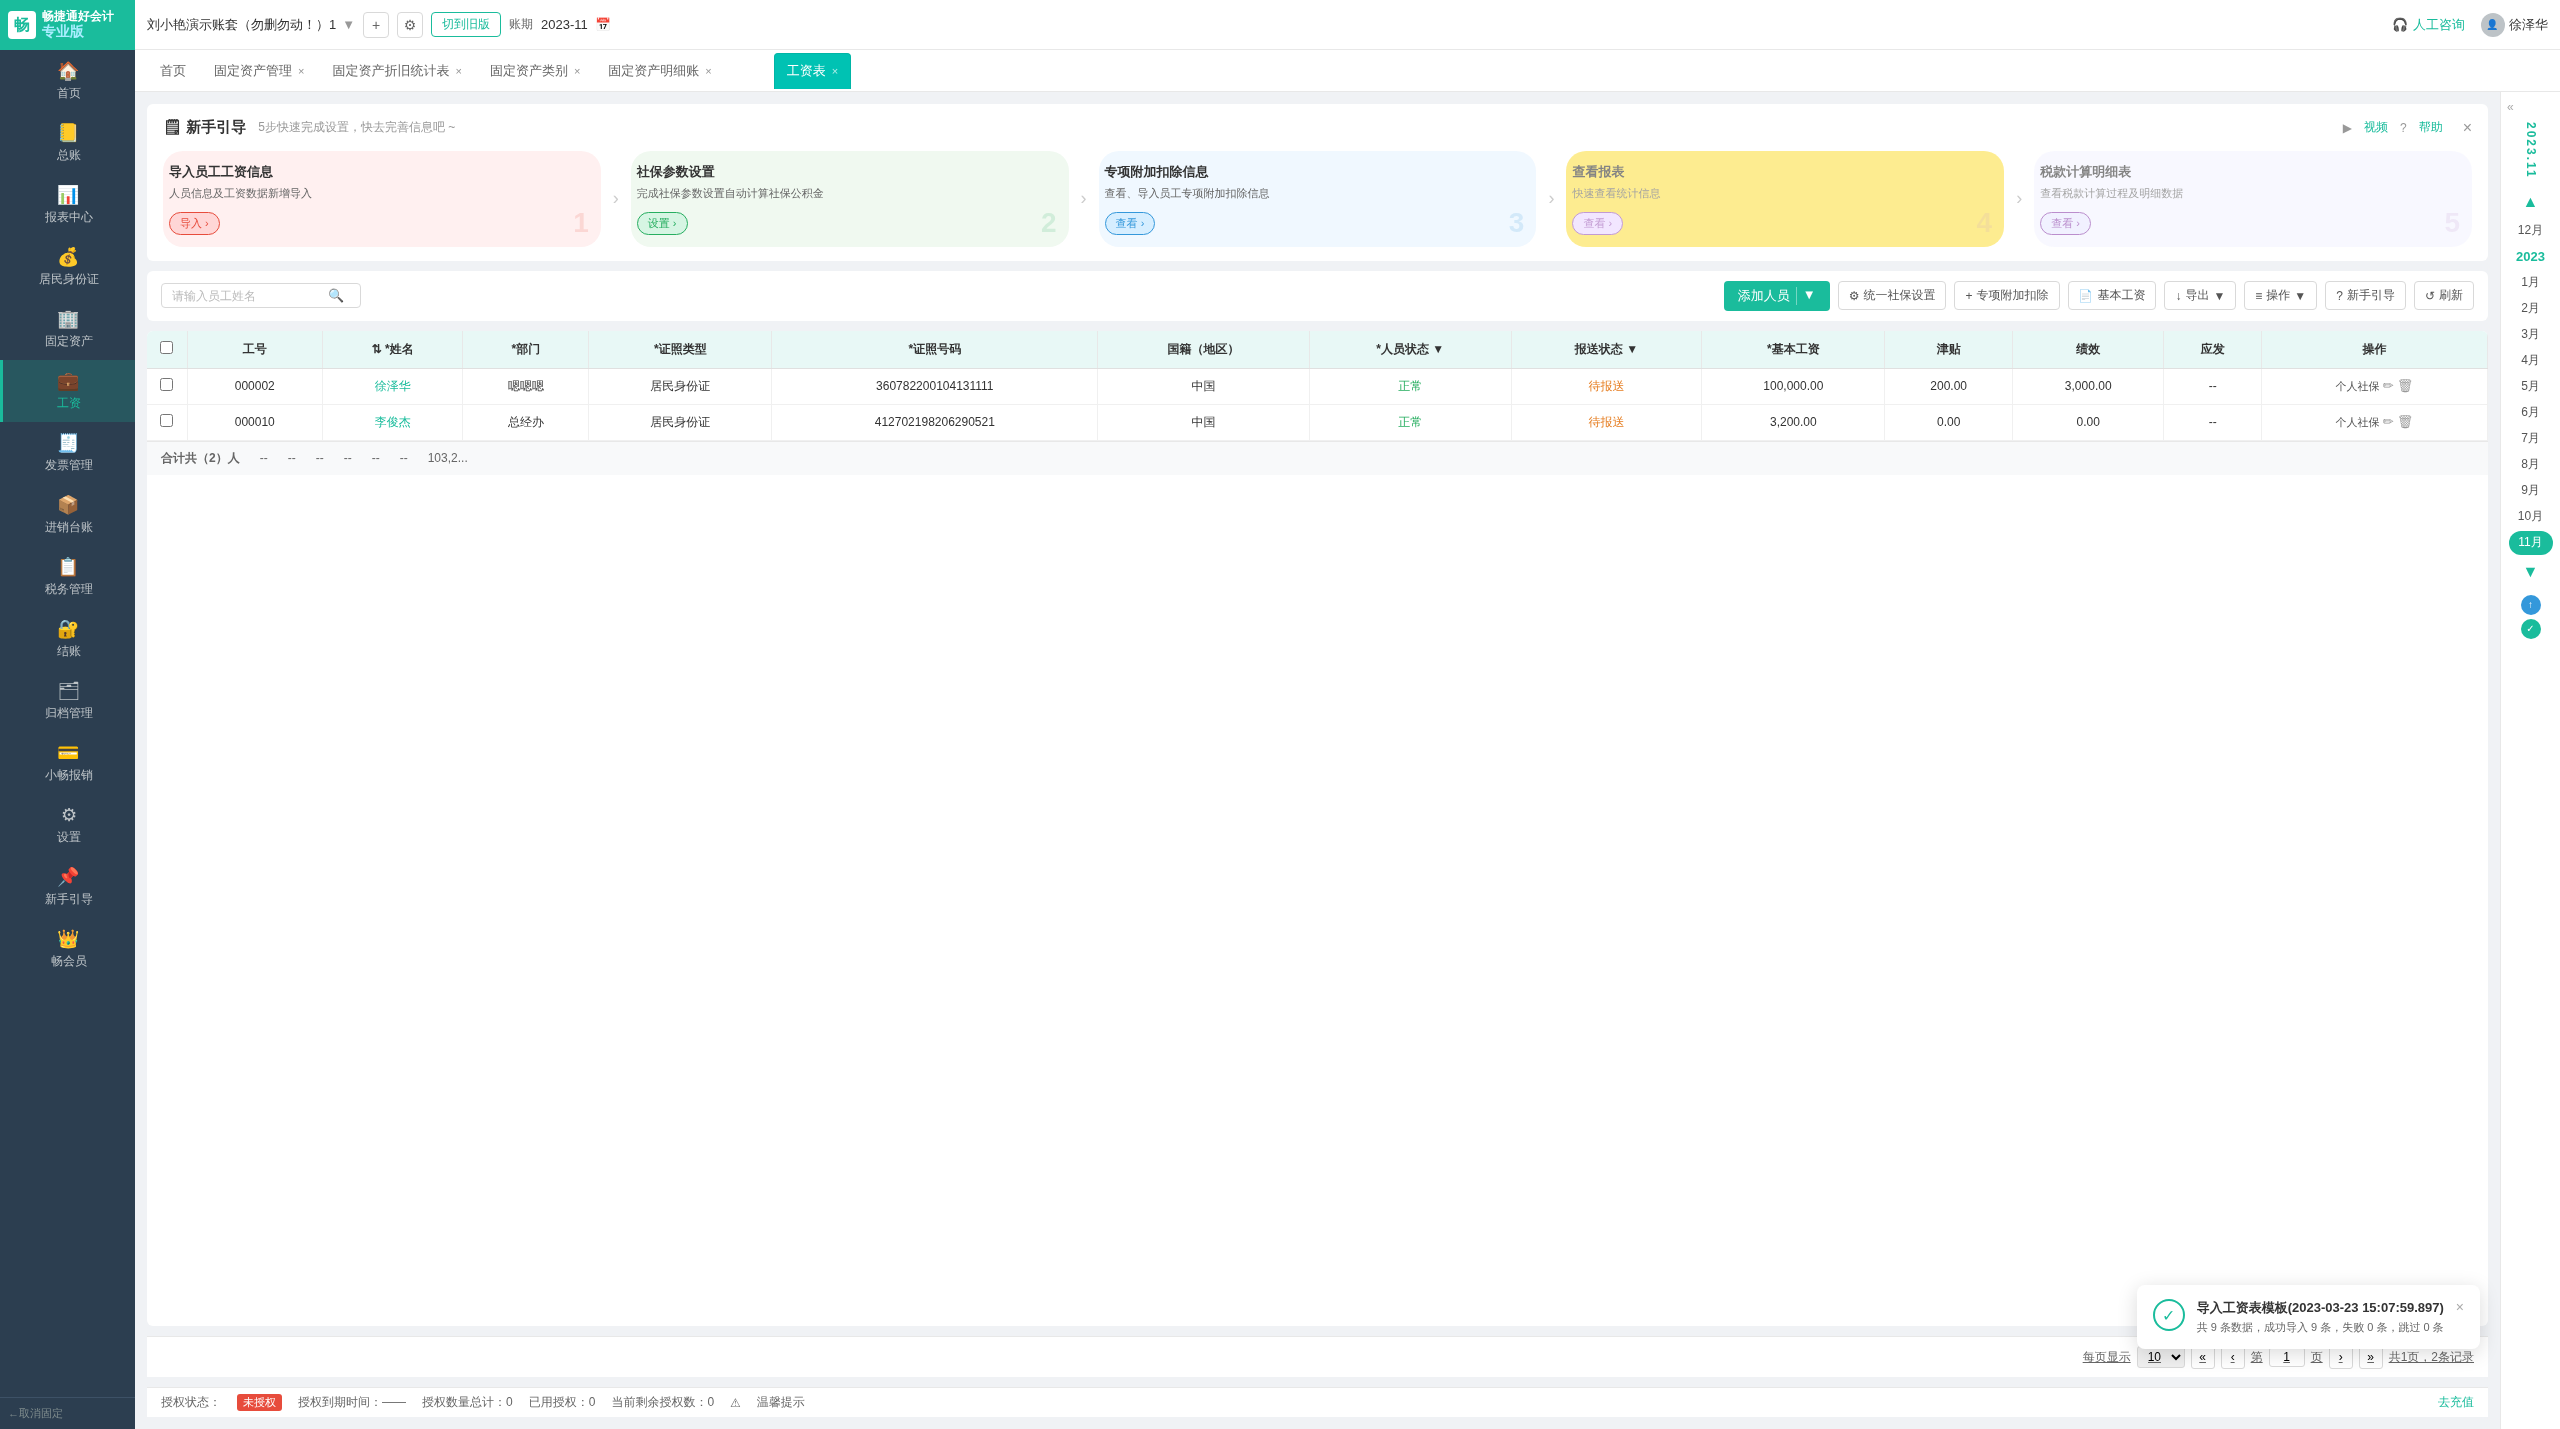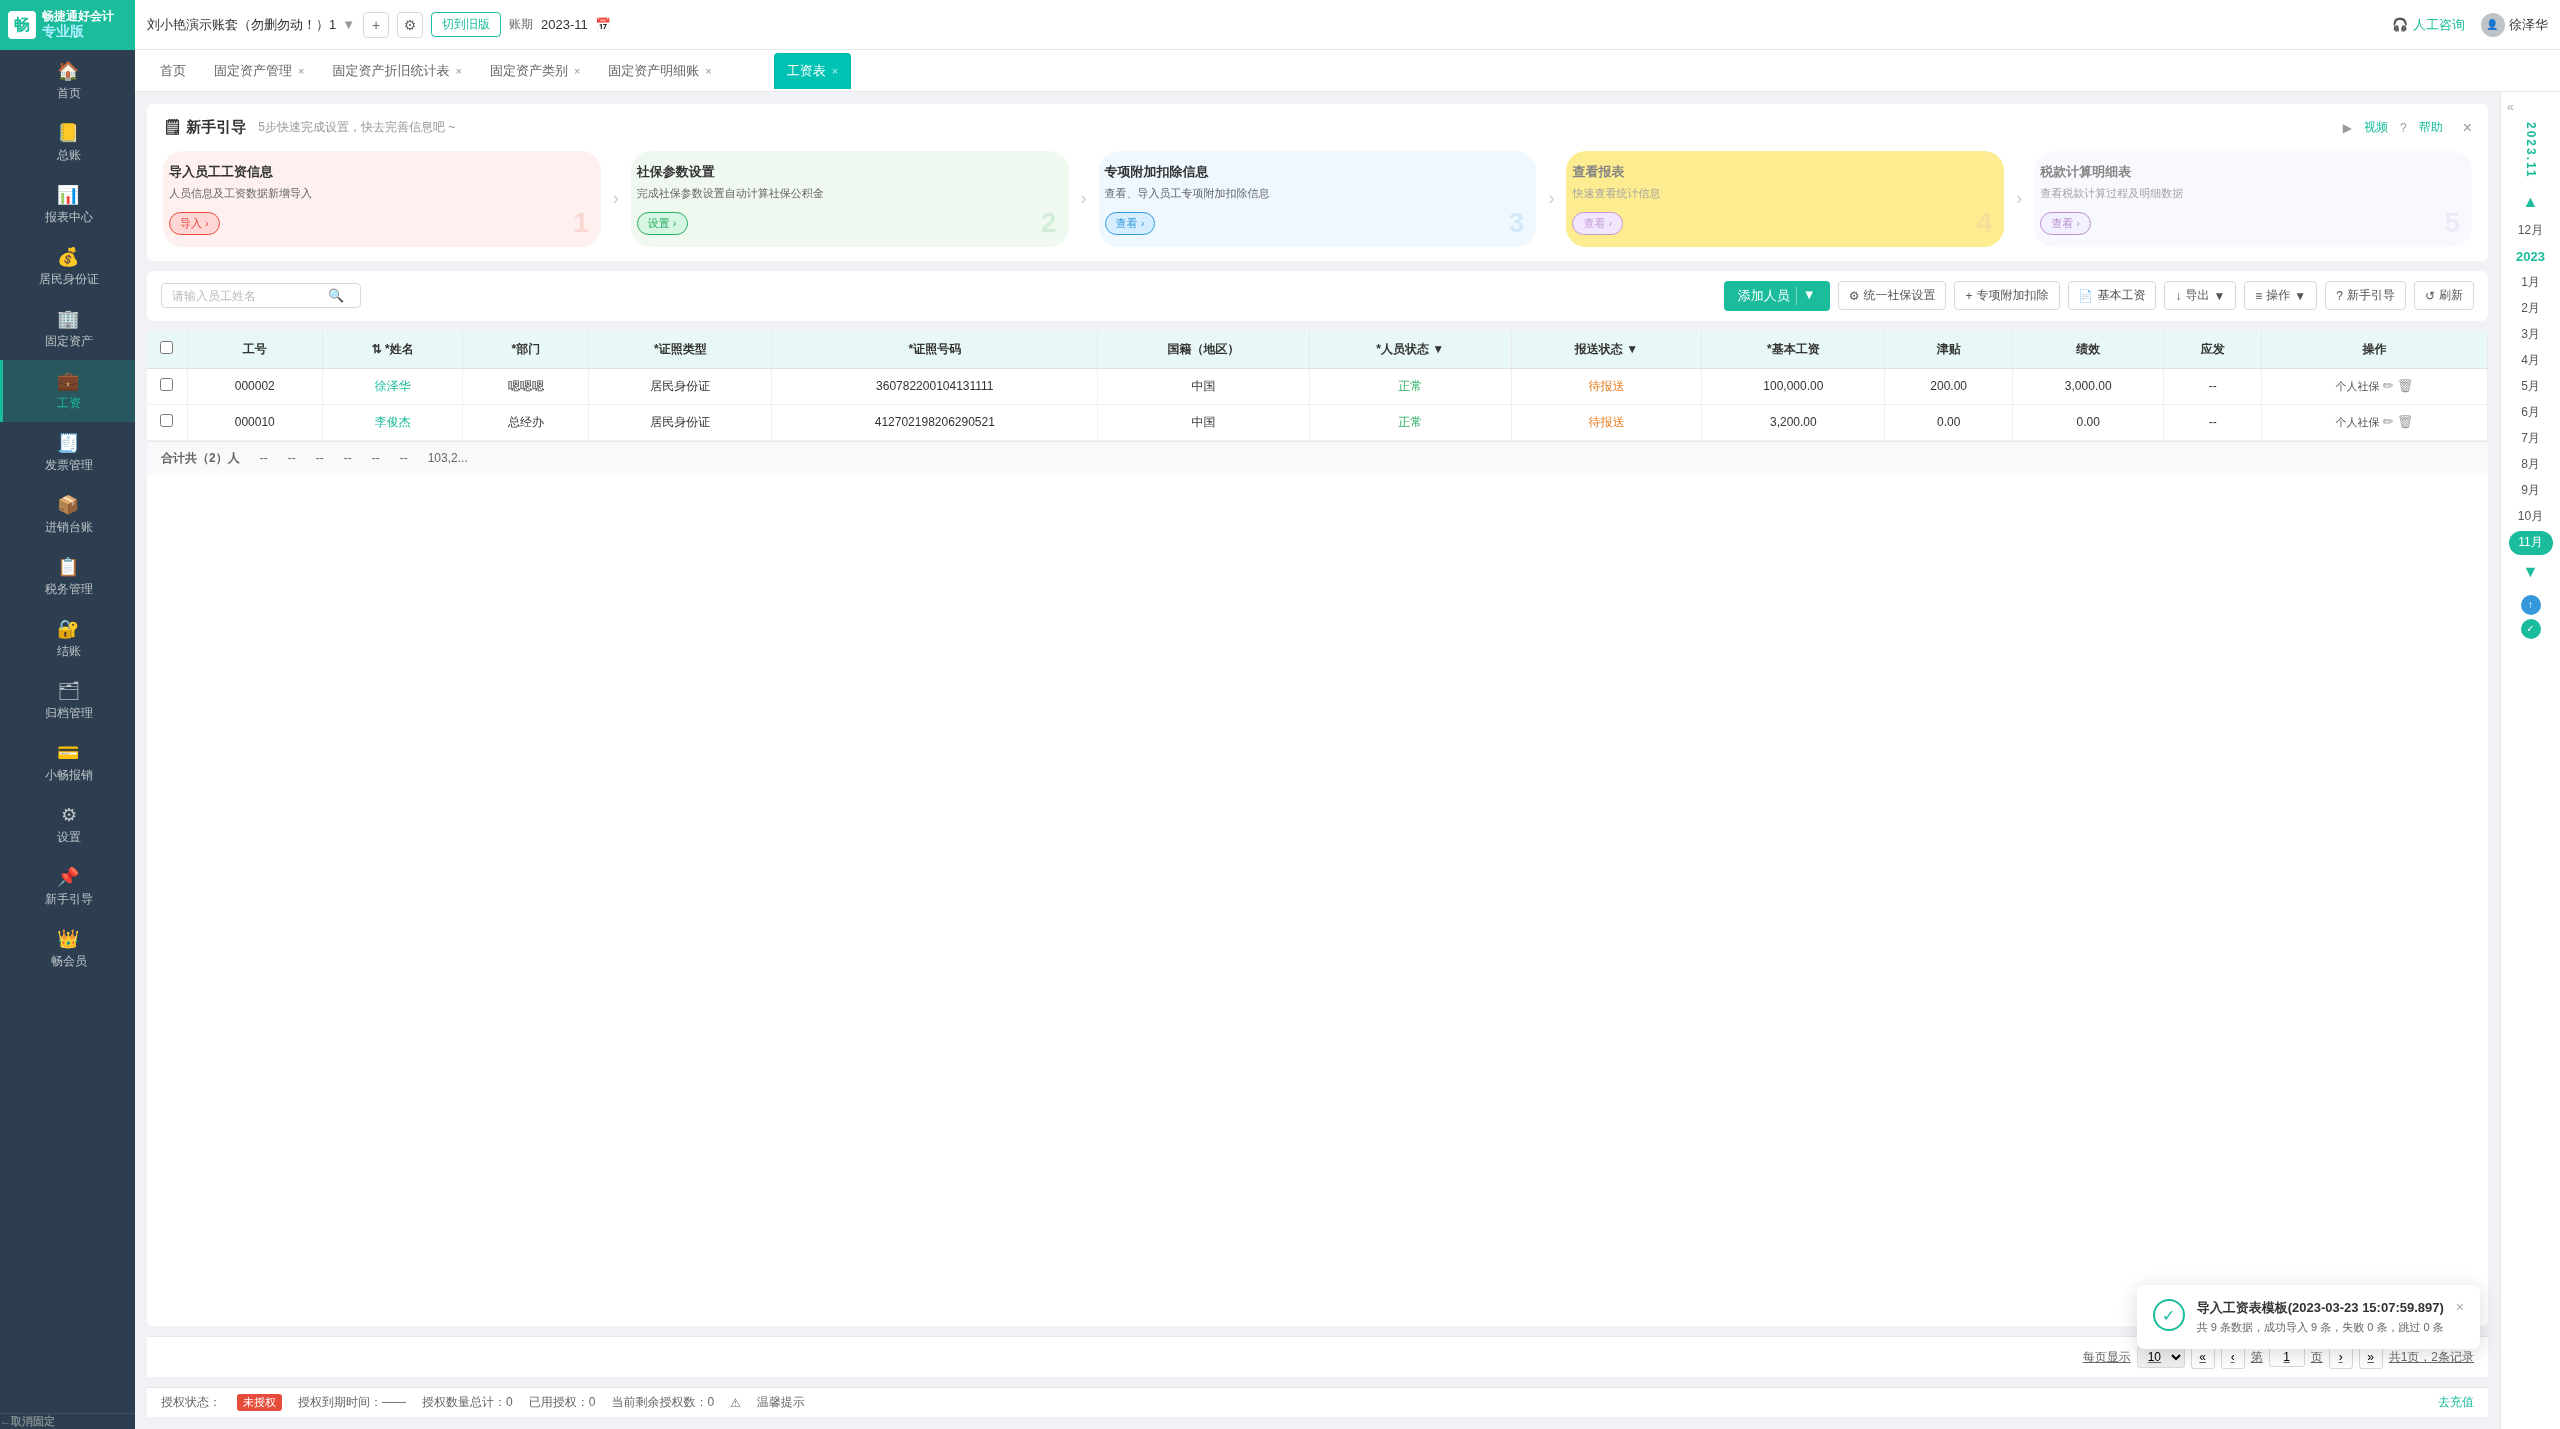--- a/index.html
+++ b/index.html
@@ -47,28 +47,28 @@
       color: #bdc3c7;
       cursor: pointer;
       font-size: 12px;
       gap: 3px;
       border-left: 3px solid transparent;
       transition: background 0.2s;
     }
     .sidebar-item.active { background: rgba(26,188,156,0.2); color: #1abc9c; border-left-color: #1abc9c; }
     .sidebar-item .nav-icon { font-size: 18px; }
     .sidebar-footer {
+      padding: 8px;
       color: #7f8c8d;
       font-size: 11px;
       cursor: pointer;
       display: flex;
       align-items: flex-end;
       gap: 4px;
       border-top: 1px solid #3d5166;
-      font-weight: bold;
     }
 
     
     .main { flex: 1; display: flex; flex-direction: column; overflow: hidden; }
 
     
     .topbar {
       background: white;
       height: 50px;
       display: flex;

